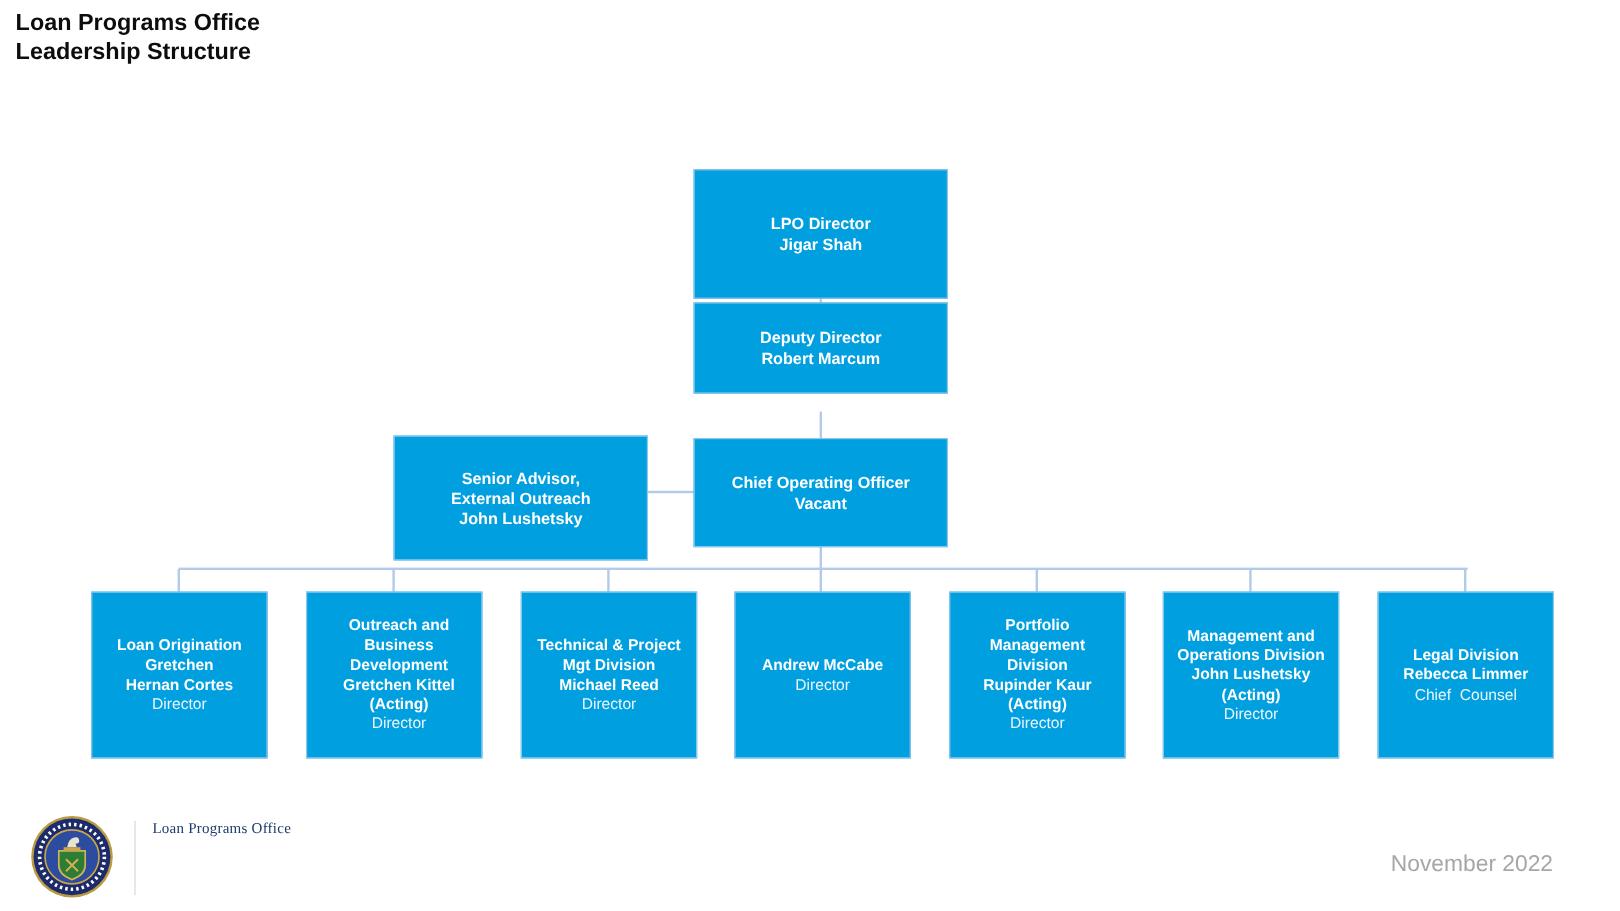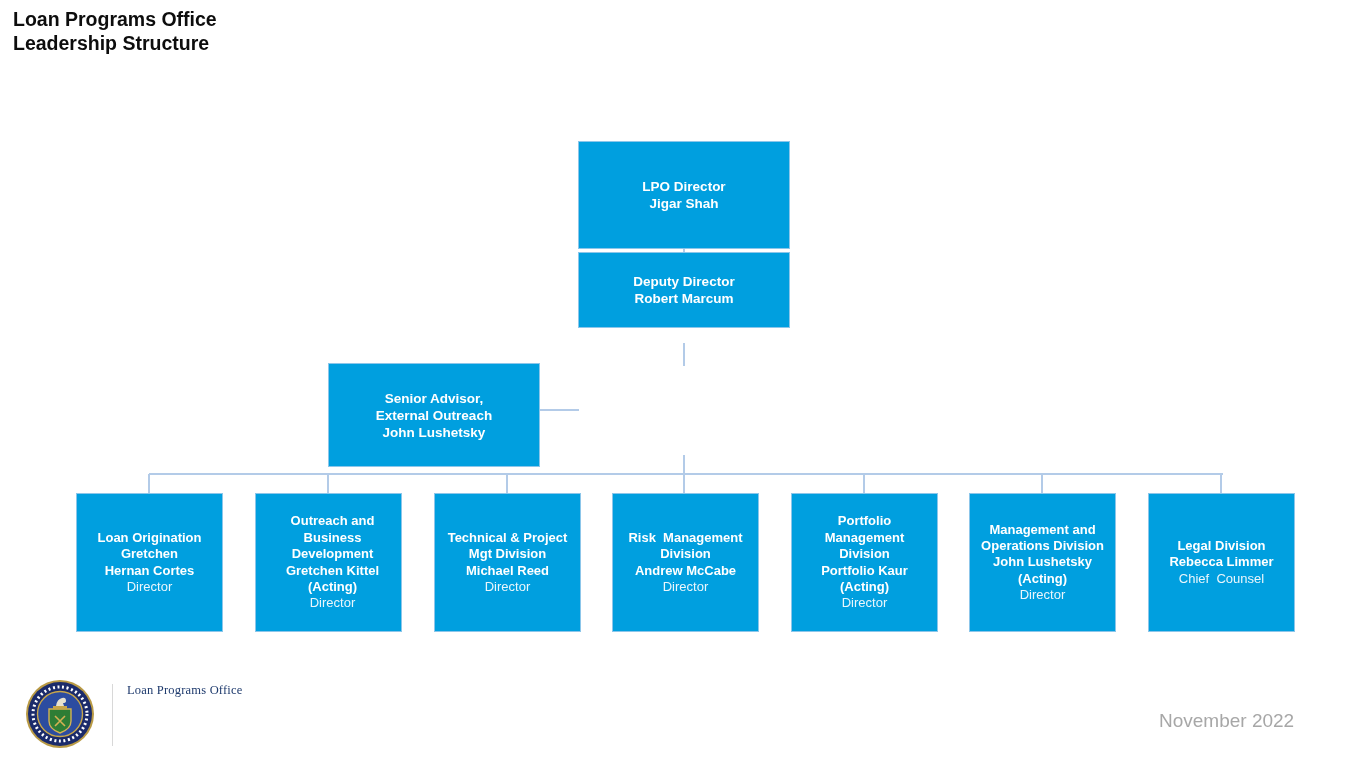--- a/index.html
+++ b/index.html
@@ -97,20 +97,24 @@
     <div class="ln">Deputy Director</div>
     <div class="ln">Robert Marcum</div>
   </div>
 
   <div class="node n-senior">
     <div class="ln">Senior Advisor,</div>
     <div class="ln">External Outreach</div>
     <div class="ln">John Lushetsky</div>
   </div>
 
+  <div class="node n-coo">
+    <div class="ln">Chief Operating Officer</div>
+    <div class="ln">Vacant</div>
+  </div>
 
   <div class="node division" style="left:76px;">
     <div class="ln">Loan Origination Gretchen</div>
     <div class="ln">Hernan Cortes</div>
     <div class="ln"></div>
     <div class="role">Director</div>
   </div>
 
   <div class="node division" style="left:255px;padding-left:16px;">
     <div class="ln">Outreach and Business Development</div>
@@ -120,29 +124,28 @@
   </div>
 
   <div class="node division" style="left:434px;">
     <div class="ln">Technical &amp; Project Mgt Division</div>
     <div class="ln">Michael Reed</div>
     <div class="ln"></div>
     <div class="role">Director</div>
   </div>
 
   <div class="node division" style="left:612px;">
-    <div class="ln">Risk  Management Division</div>
     <div class="ln">Andrew McCabe</div>
     <div class="ln"></div>
     <div class="role">Director</div>
   </div>
 
   <div class="node division" style="left:791px;">
     <div class="ln">Portfolio Management Division</div>
-    <div class="ln">Portfolio Kaur</div>
+    <div class="ln">Rupinder Kaur</div>
     <div class="ln">(Acting)</div>
     <div class="role">Director</div>
   </div>
 
   <div class="node division" style="left:969px;">
     <div class="ln">Management and Operations Division</div>
     <div class="ln">John Lushetsky</div>
     <div class="ln">(Acting)</div>
     <div class="role">Director</div>
   </div>

